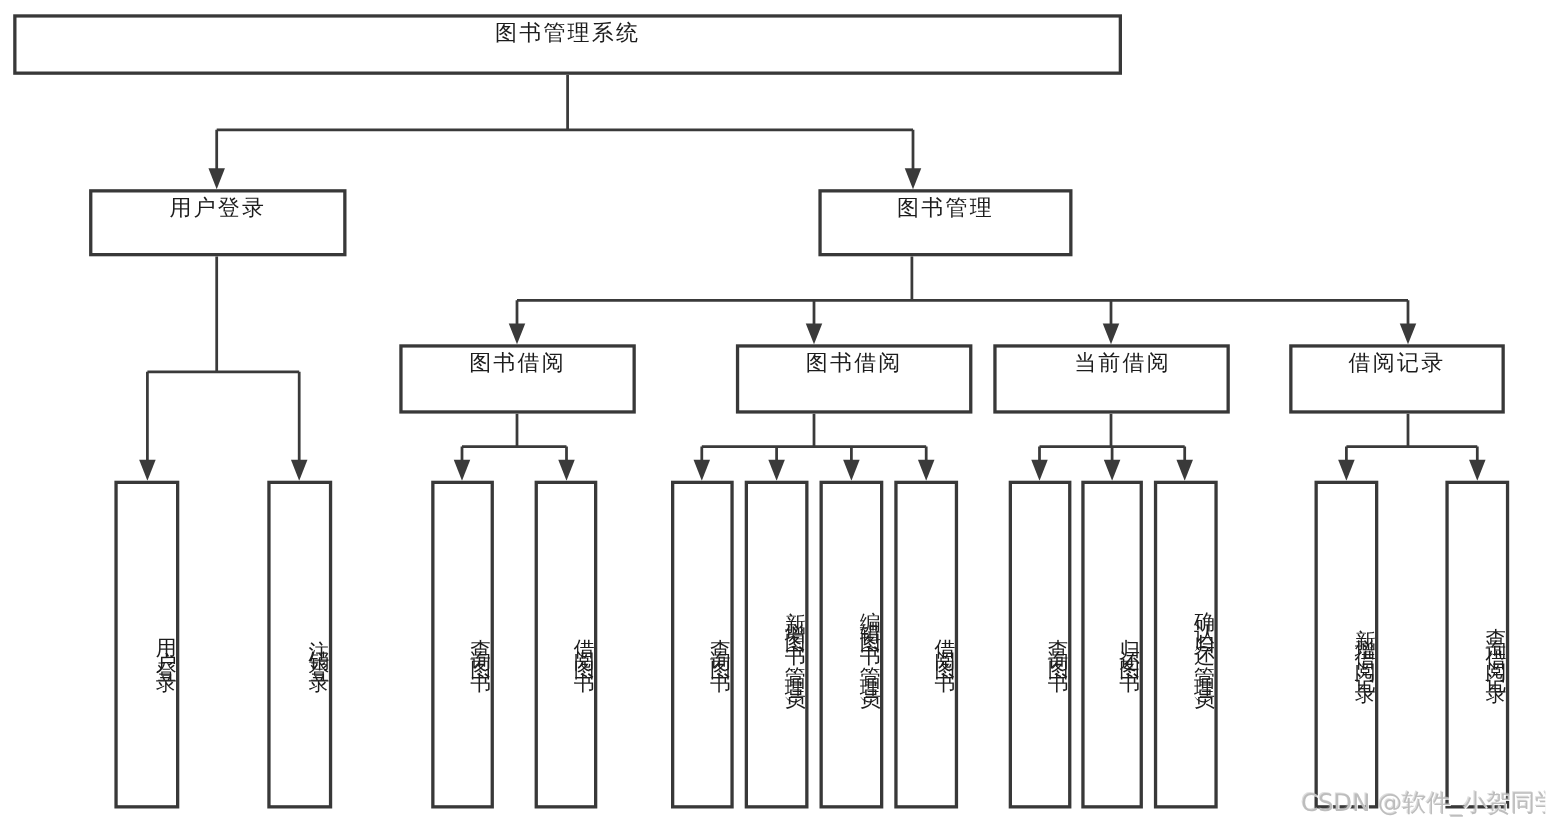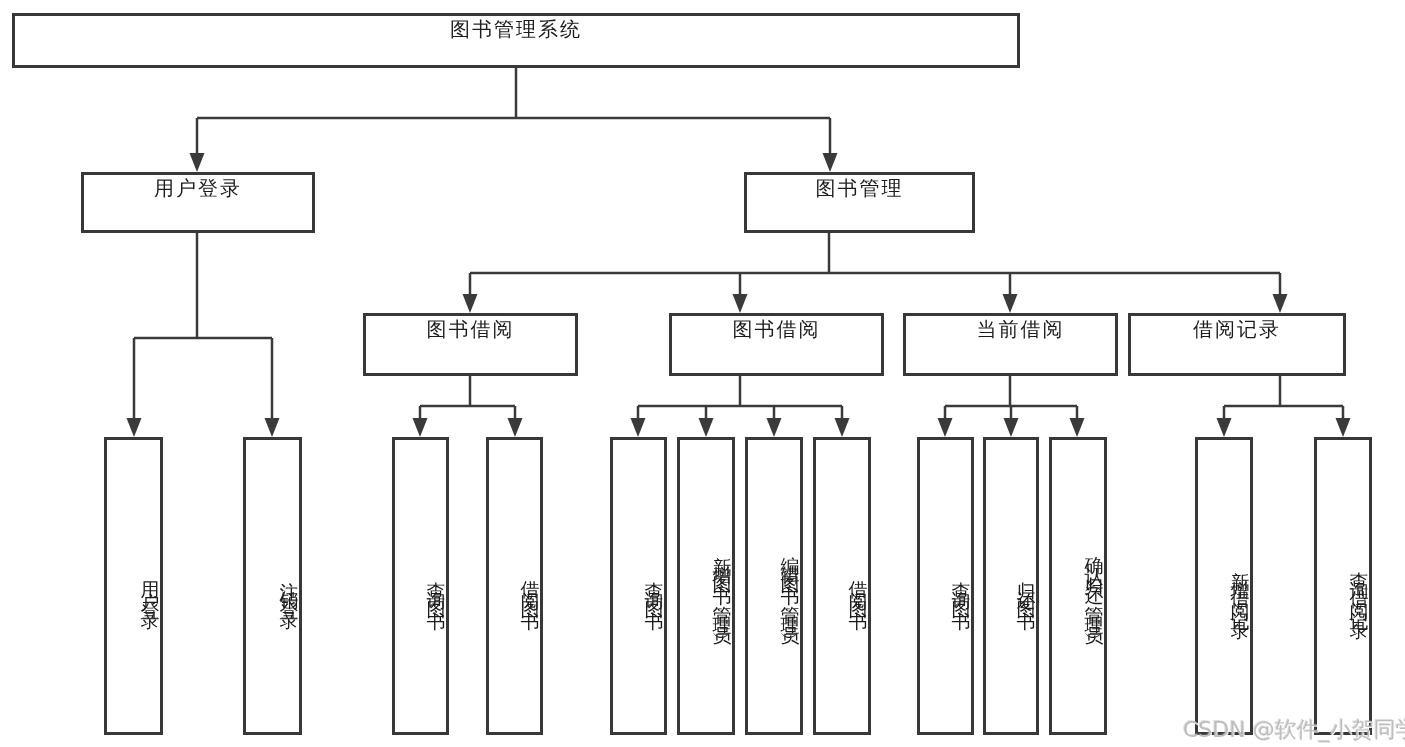--- a/index.html
+++ b/index.html
@@ -98,21 +98,21 @@
 
   <div class="box hbox" style="left:363px; top:313px; width:215px; height:63px;">
     <span>图书借阅</span>
   </div>
   <div class="box hbox" style="left:669px; top:313px; width:215px; height:63px;">
     <span>图书借阅</span>
   </div>
   <div class="box hbox" style="left:903px; top:313px; width:215px; height:63px;padding-left:20px;">
     <span>当前借阅</span>
   </div>
-  <div class="box hbox" style="left:1128px; top:313px; width:218px; height:63px;font-family:Liberation Serif, serif;">
+  <div class="box hbox" style="left:1172px; top:313px; width:196px; height:63px;font-family:Liberation Serif, serif;">
     <span>借阅记录</span>
   </div>
 
   <div class="box vbox" style="left:104px; top:437px; width:59px; height:298px;">
     <span>用户登录</span>
   </div>
   <div class="box vbox" style="left:243px; top:437px; width:59px; height:298px;">
     <span>注销登录</span>
   </div>
 

